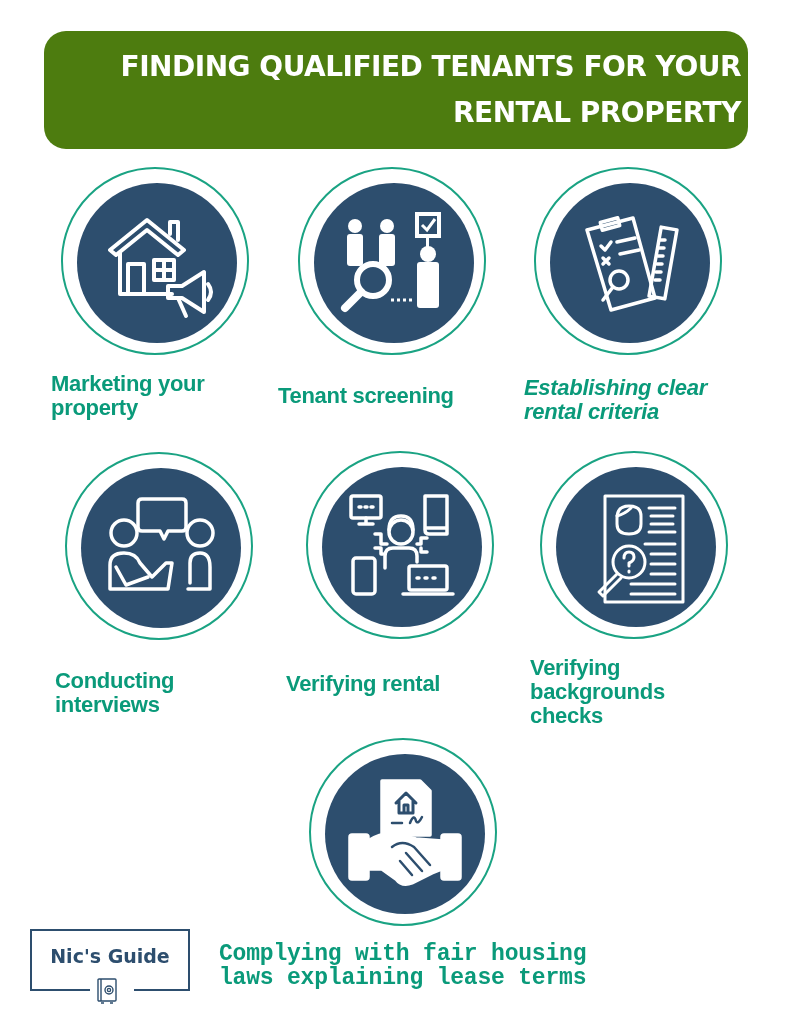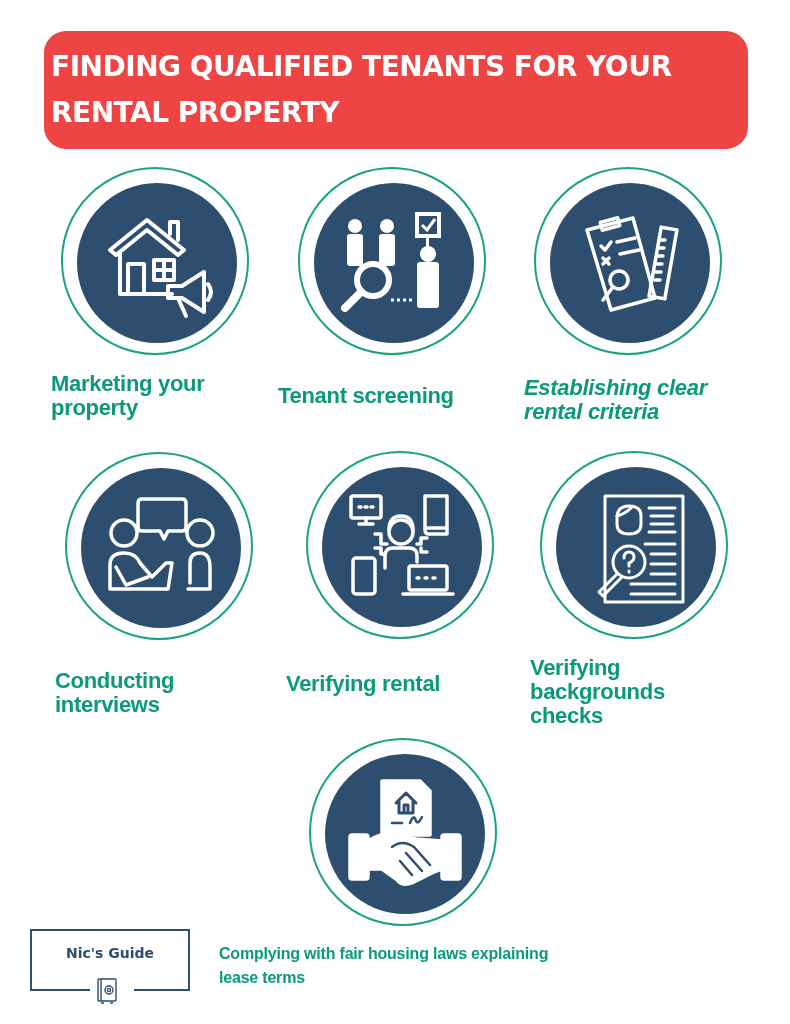--- a/index.html
+++ b/index.html
@@ -2,22 +2,22 @@
 <html><head>
 <meta charset="utf-8">
 <style>
   html, body { margin:0; padding:0; }
   body {
     width:790px; height:1024px; background:#ffffff; position:relative; overflow:hidden;
     font-family: "Liberation Sans", sans-serif;
   }
   .title-banner {
     position:absolute; left:44px; top:31px; width:704px; height:118px;
-    background:#ef4444; border-radius:22px;
-    display:flex; align-items:center; justify-content:center; text-align:left;
+    background:#4d7c0f; border-radius:22px;
+    display:flex; align-items:center; justify-content:center; text-align:right;
   }
   .title-text {
     color:#ffffff; font-family:"DejaVu Sans", sans-serif; font-weight:bold;
     font-size:28px; line-height:46px; letter-spacing:-0.5px;
     width:690px;
   }
   .step { position:absolute; }
   .ring {
     position:absolute; width:188px; height:188px; border-radius:50%;
     border:2px solid #1aa383; box-sizing:border-box; background:#fff;
@@ -25,28 +25,28 @@
   .disc {
     position:absolute; left:14px; top:14px; width:160px; height:160px; border-radius:50%;
     background:#2d4e6e; display:flex; align-items:center; justify-content:center;
   }
   .disc svg { width:130px; height:130px; }
   .label {
     position:absolute; text-align:left; color:#0a9a7a;
     font-family:"Liberation Sans", sans-serif; font-weight:bold;
     font-size:22px; line-height:24px; letter-spacing:-0.3px;
   }
-  .label.wide { font-family:Liberation Sans, sans-serif; font-size:16px; line-height:24px; letter-spacing:-0.2px; }
+  .label.wide { font-family:Liberation Mono, monospace; font-size:23px; line-height:24px; letter-spacing:-0.2px; }
   .logo {
     position:absolute; left:30px; top:929px; width:160px; height:62px;
     border:2px solid #2d4e6e; box-sizing:border-box;
   }
   .logo-text {
     position:absolute; left:0; right:0; top:14px; text-align:center;
-    color:#2d4e6e; font-family:"DejaVu Sans", sans-serif; font-weight:bold; font-size:14px;
+    color:#2d4e6e; font-family:"DejaVu Sans", sans-serif; font-weight:bold; font-size:19px;
   }
   .logo-gap {
     position:absolute; left:58px; top:56px; width:44px; height:6px; background:#fff;
   }
   .logo-icon {
     position:absolute; left:95px; top:977px; width:24px; height:28px;
   }
 </style>
 </head>
 <body>

